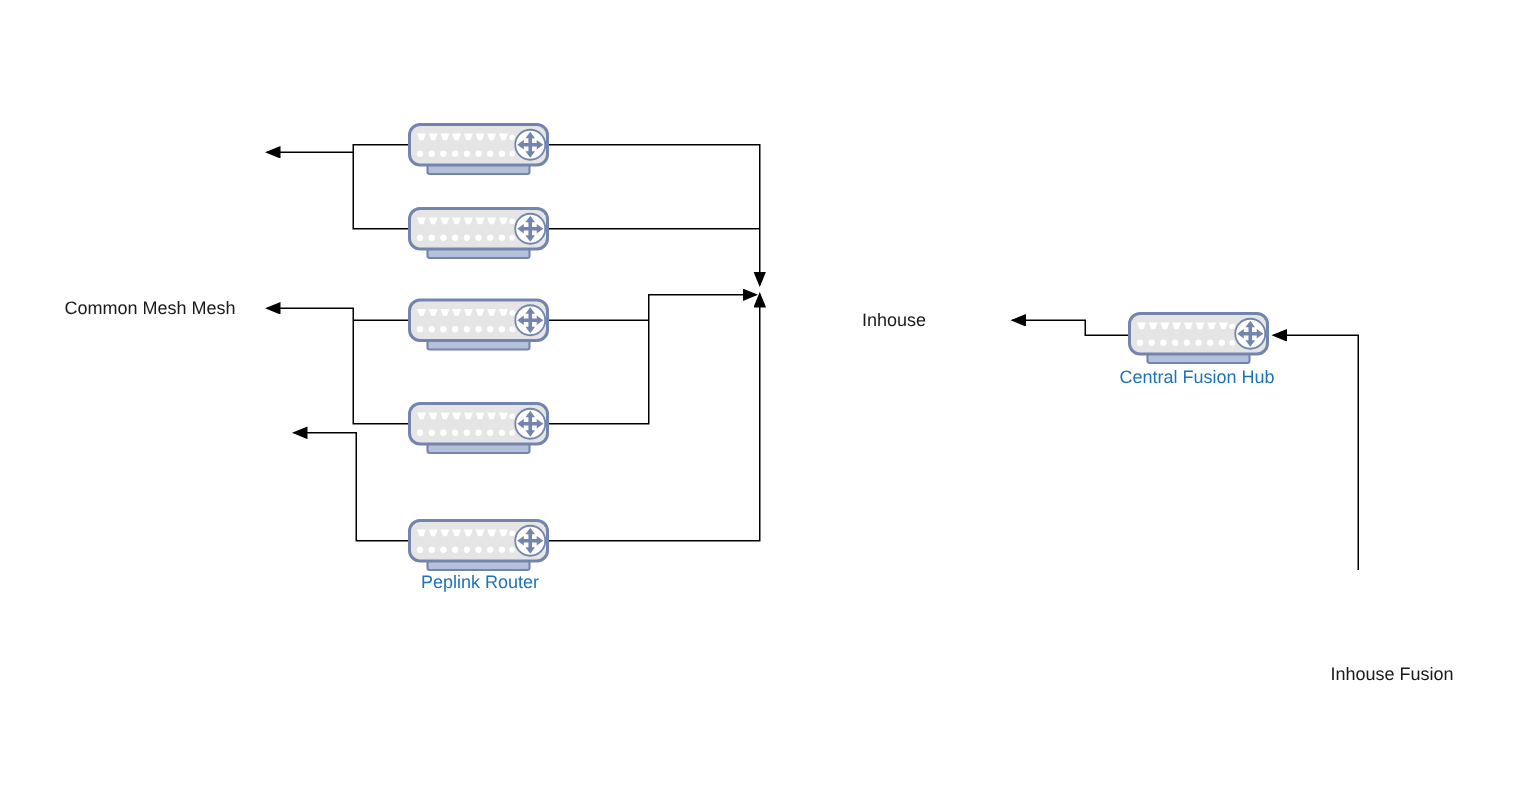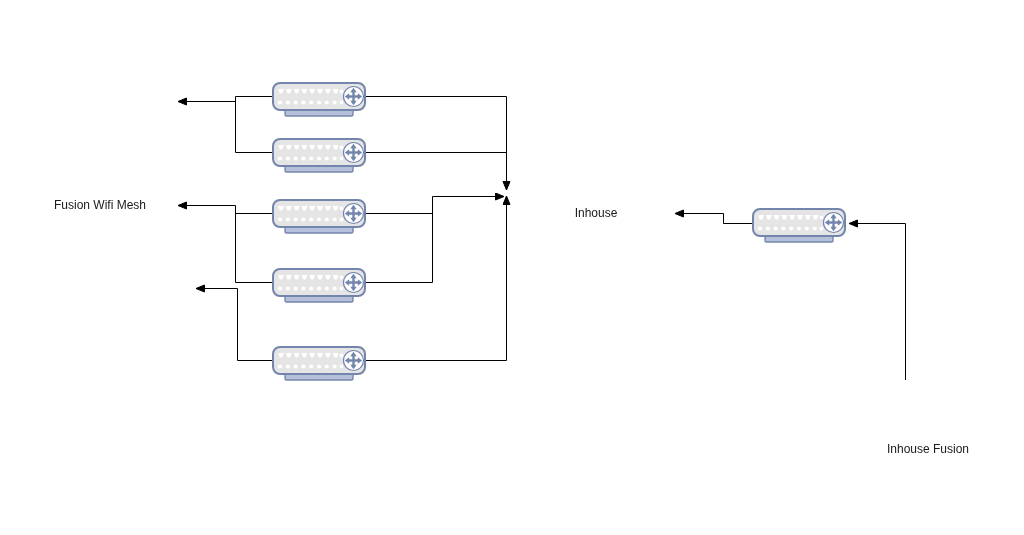--- a/index.html
+++ b/index.html
@@ -101,20 +101,22 @@
     </g>
 
     <use href="#routerIcon" x="272" y="82"></use>
     <use href="#routerIcon" x="272" y="138"></use>
     <use href="#routerIcon" x="272" y="199"></use>
     <use href="#routerIcon" x="272" y="268"></use>
     <use href="#routerIcon" x="272" y="346"></use>
     <use href="#routerIcon" x="752" y="208"></use>
   </svg>
 
-  <div class="node-label" style="left:30px; top:198px; width:140px;">Fusion Wifi Mesh</div>
+  <div class="node-label" style="left:30px; top:198px; width:140px;">Common Mesh Mesh</div>
 
   <div class="node-label" style="left:546px; top:206px; width:100px;">Inhouse</div>
 
   <div class="node-label" style="left:858px; top:442px; width:140px;">Inhouse Fusion</div>
 
+  <div class="node-label blue" style="left:240px; top:381px; width:160px;">Peplink Router</div>
 
+  <div class="node-label blue" style="left:718px; top:244px; width:160px;">Central Fusion Hub</div>
 </div>
 
 </body></html>

